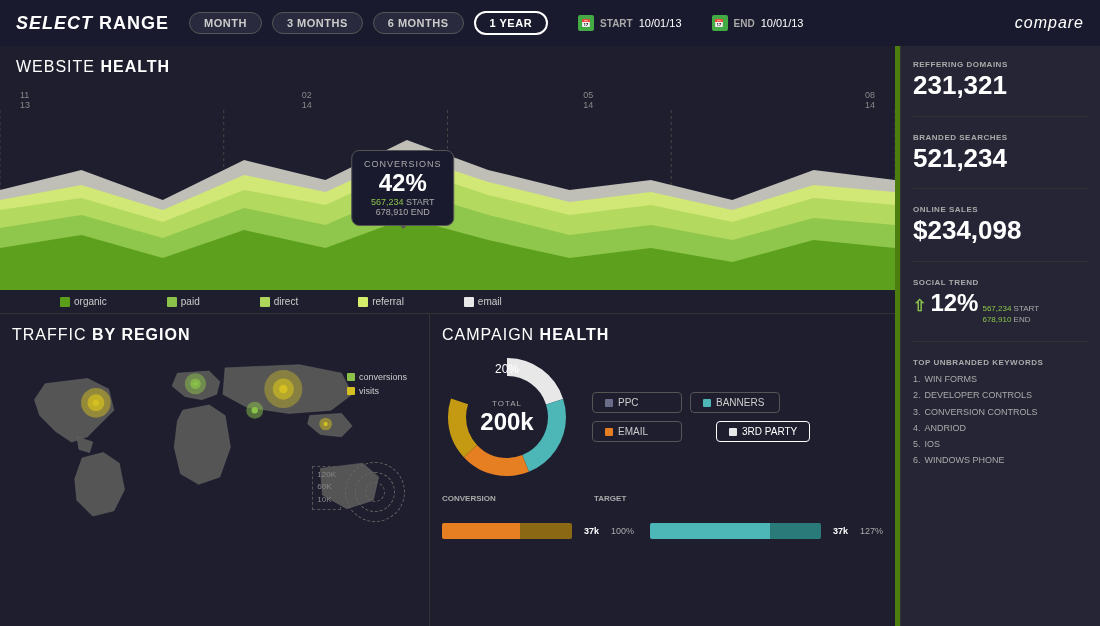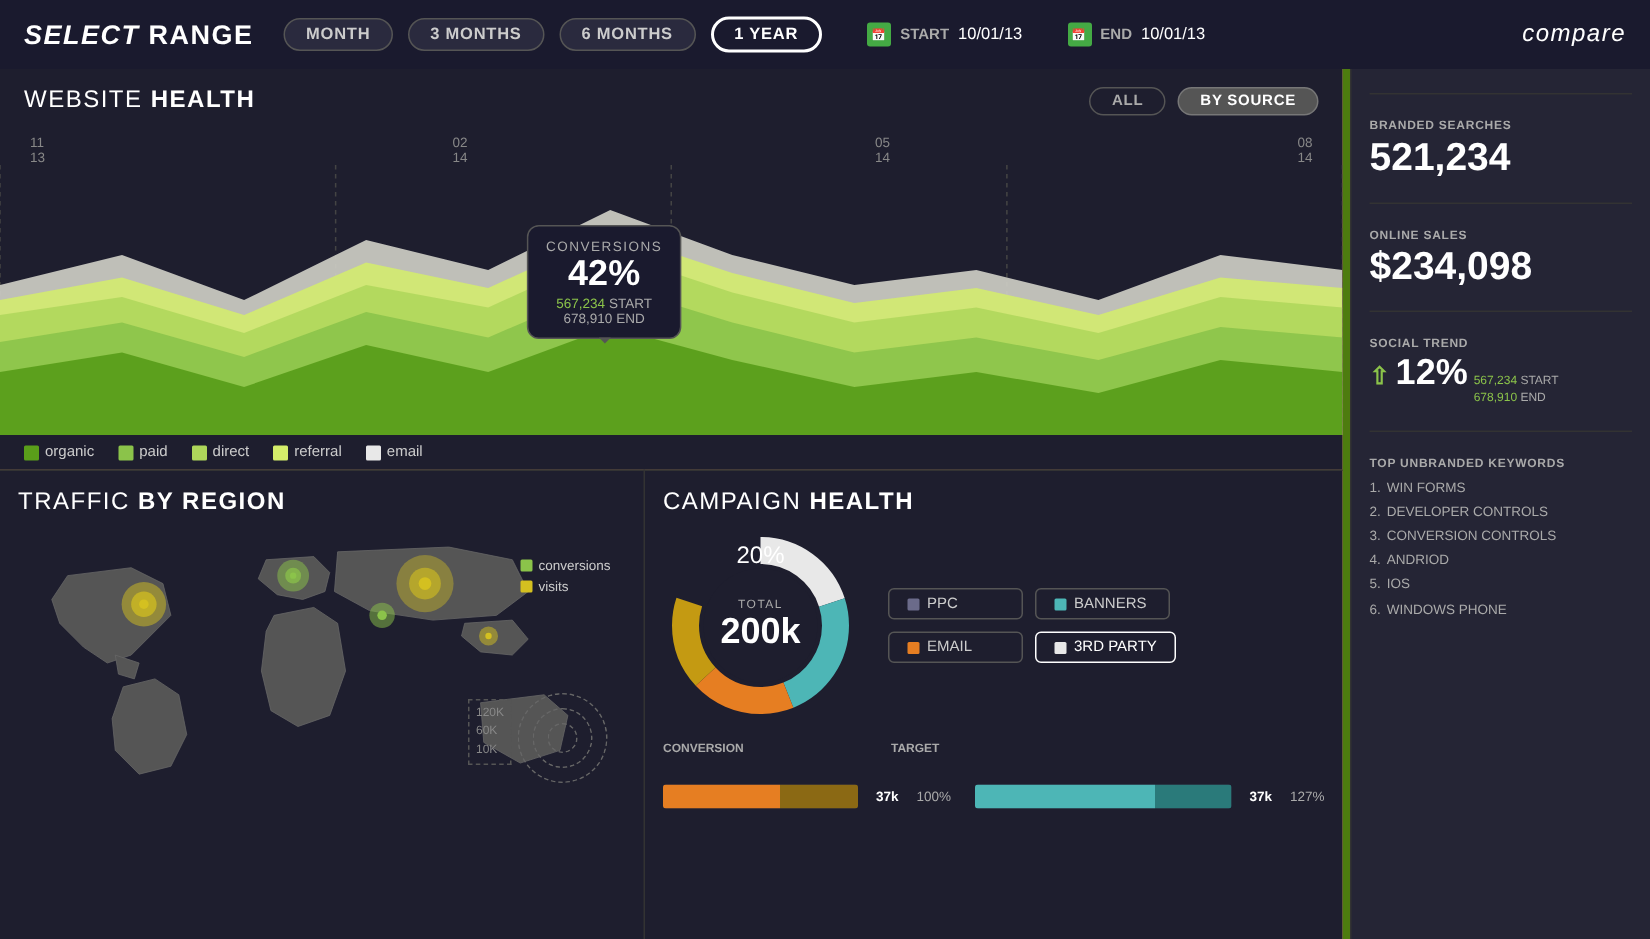--- a/index.html
+++ b/index.html
@@ -193,20 +193,21 @@
       padding: 6px 16px;
       background: #1e1e2e;
       font-size: 10px;
       color: #ccc;
       align-items: center;
     }
     .legend-item {
       display: flex;
       align-items: center;
       gap: 4px;
+      margin-left: 44px;
     }
     .legend-dot {
       width: 10px; height: 10px;
       border-radius: 1px;
     }
 
     
     .bottom-row {
       display: flex;
       flex: 1;
@@ -281,21 +282,21 @@
     .donut-label .total-val {
       font-size: 24px;
       font-weight: 900;
       color: #fff;
     }
     .donut-pct {
       position: absolute;
       top: 10px;
       left: 50%;
       transform: translateX(-50%);
-      font-size: 16px;
+      font-size: 12px;
       color: #fff;
     }
 
     .campaign-btns {
       display: flex;
       flex-direction: column;
       gap: 8px;
     }
     .campaign-row {
       display: flex;
@@ -311,20 +312,21 @@
       cursor: pointer;
       display: flex;
       align-items: center;
       gap: 5px;
       min-width: 90px;
       text-align: center;
     }
     .campaign-btn.active-3rd {
       border-color: #fff;
       color: #fff;
+      margin-left: 26px;
     }
     .btn-dot {
       width: 8px; height: 8px;
       border-radius: 1px;
     }
 
     
     .bar-section {
       margin-top: 12px;
     }
@@ -442,24 +444,20 @@
 
 <div class="main-layout">
 
   <div class="left-panel">
 
     <div class="website-health">
       <div class="section-title">
         <span>WEBSITE</span>
         <strong>HEALTH</strong>
       </div>
-      <div class="filter-btns">
-        <button class="filter-btn">ALL</button>
-        <button class="filter-btn active">BY SOURCE</button>
-      </div>
     </div>
 
     <div class="chart-area">
       <div class="chart-dates">
         <span>11<br>13</span>
         <span>02<br>14</span>
         <span>05<br>14</span>
         <span>08<br>14</span>
       </div>
       <svg class="chart-svg" viewBox="0 0 880 180" preserveAspectRatio="none">
@@ -667,20 +665,24 @@
             <span style="font-size:9px;color:#aaa;">127%</span>
           </div>
         </div>
       </div>
 
     </div>
   </div>
 
   <div class="right-panel">
 
+    <div class="metric-block">
+      <div class="metric-label">REFFERING DOMAINS</div>
+      <div class="metric-value">231,321</div>
+    </div>
 
     <div class="metric-divider"></div>
 
     <div class="metric-block">
       <div class="metric-label">BRANDED SEARCHES</div>
       <div class="metric-value">521,234</div>
     </div>
 
     <div class="metric-divider"></div>
 

